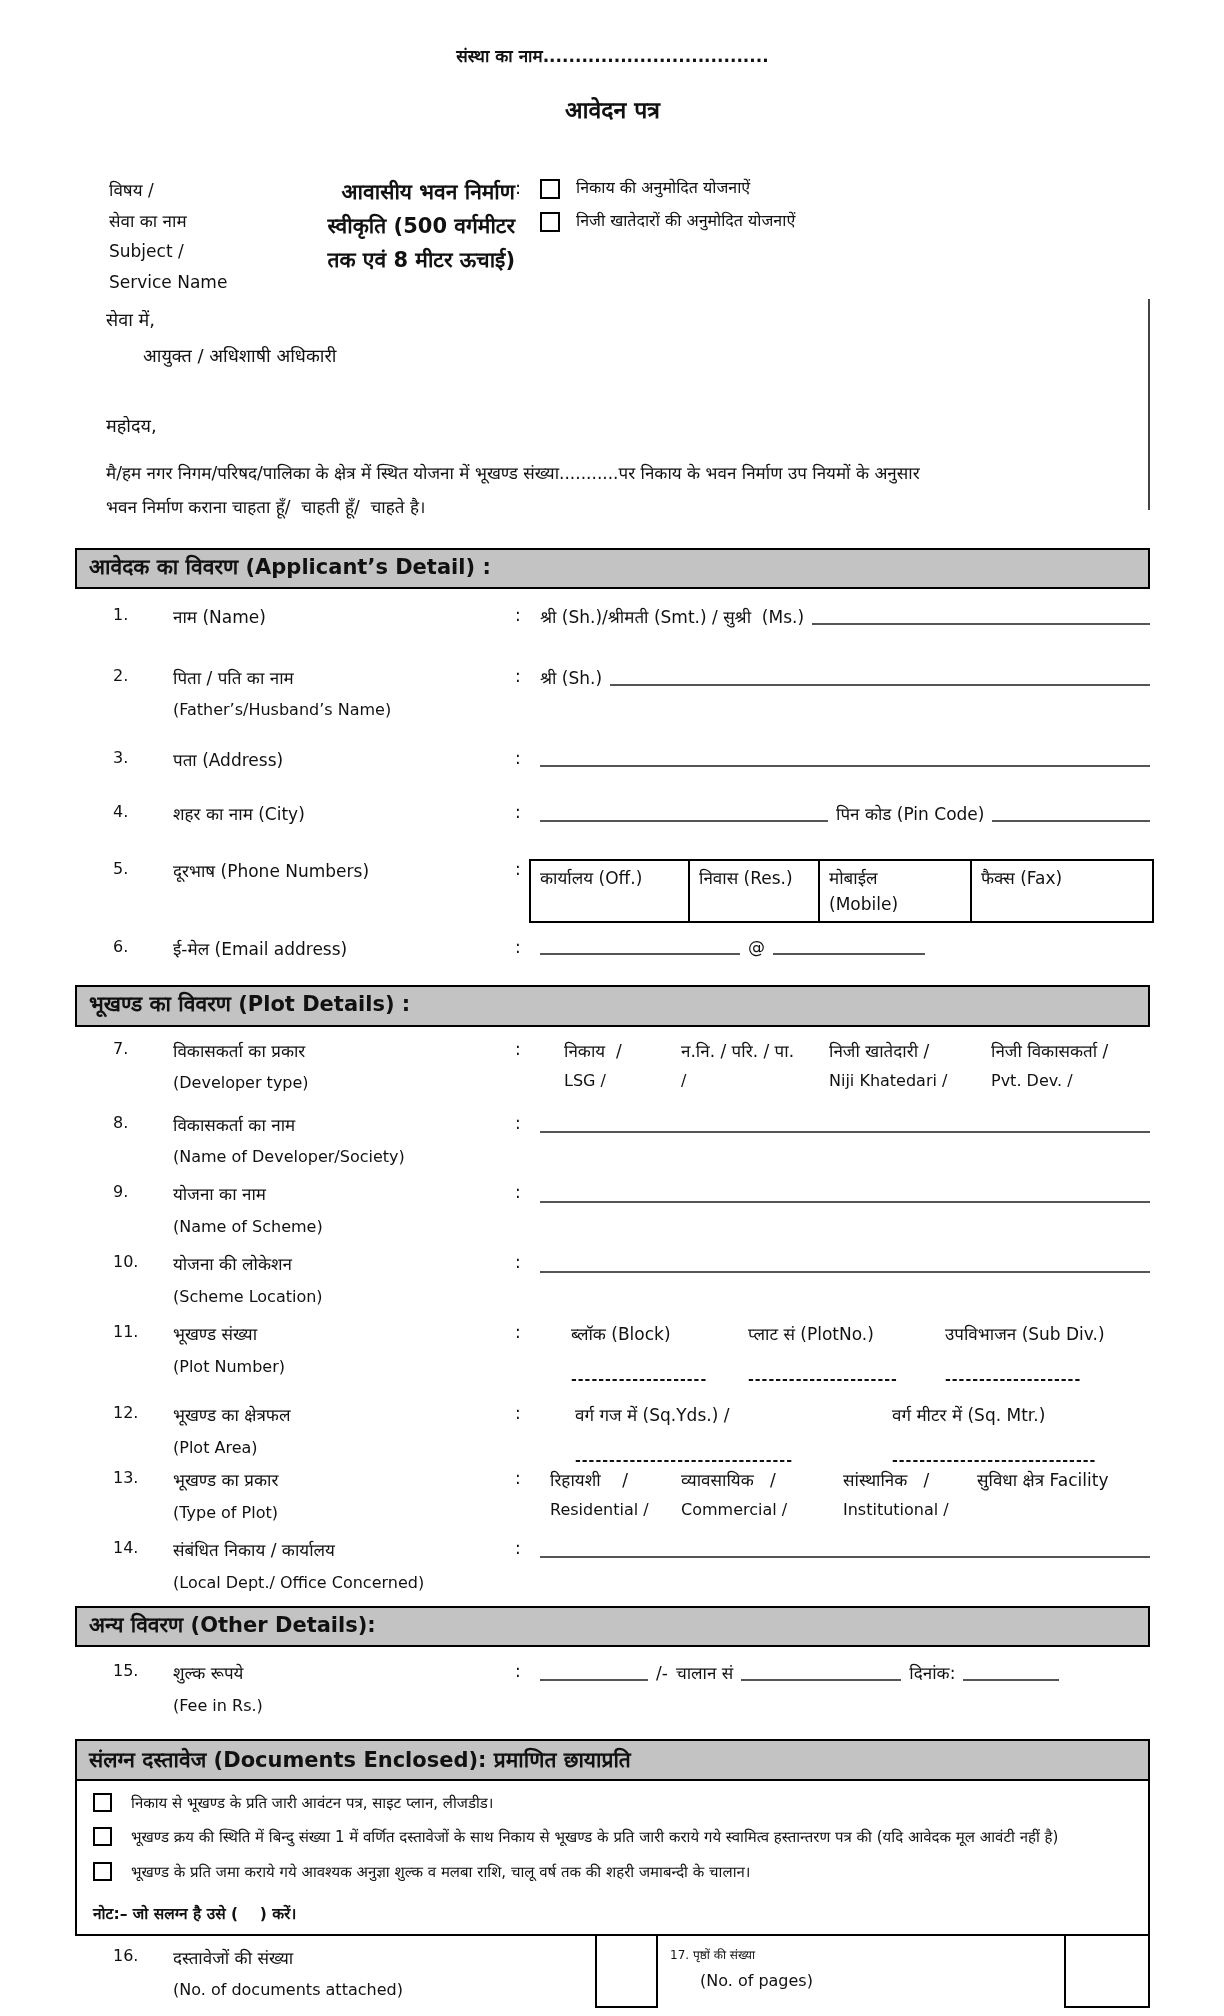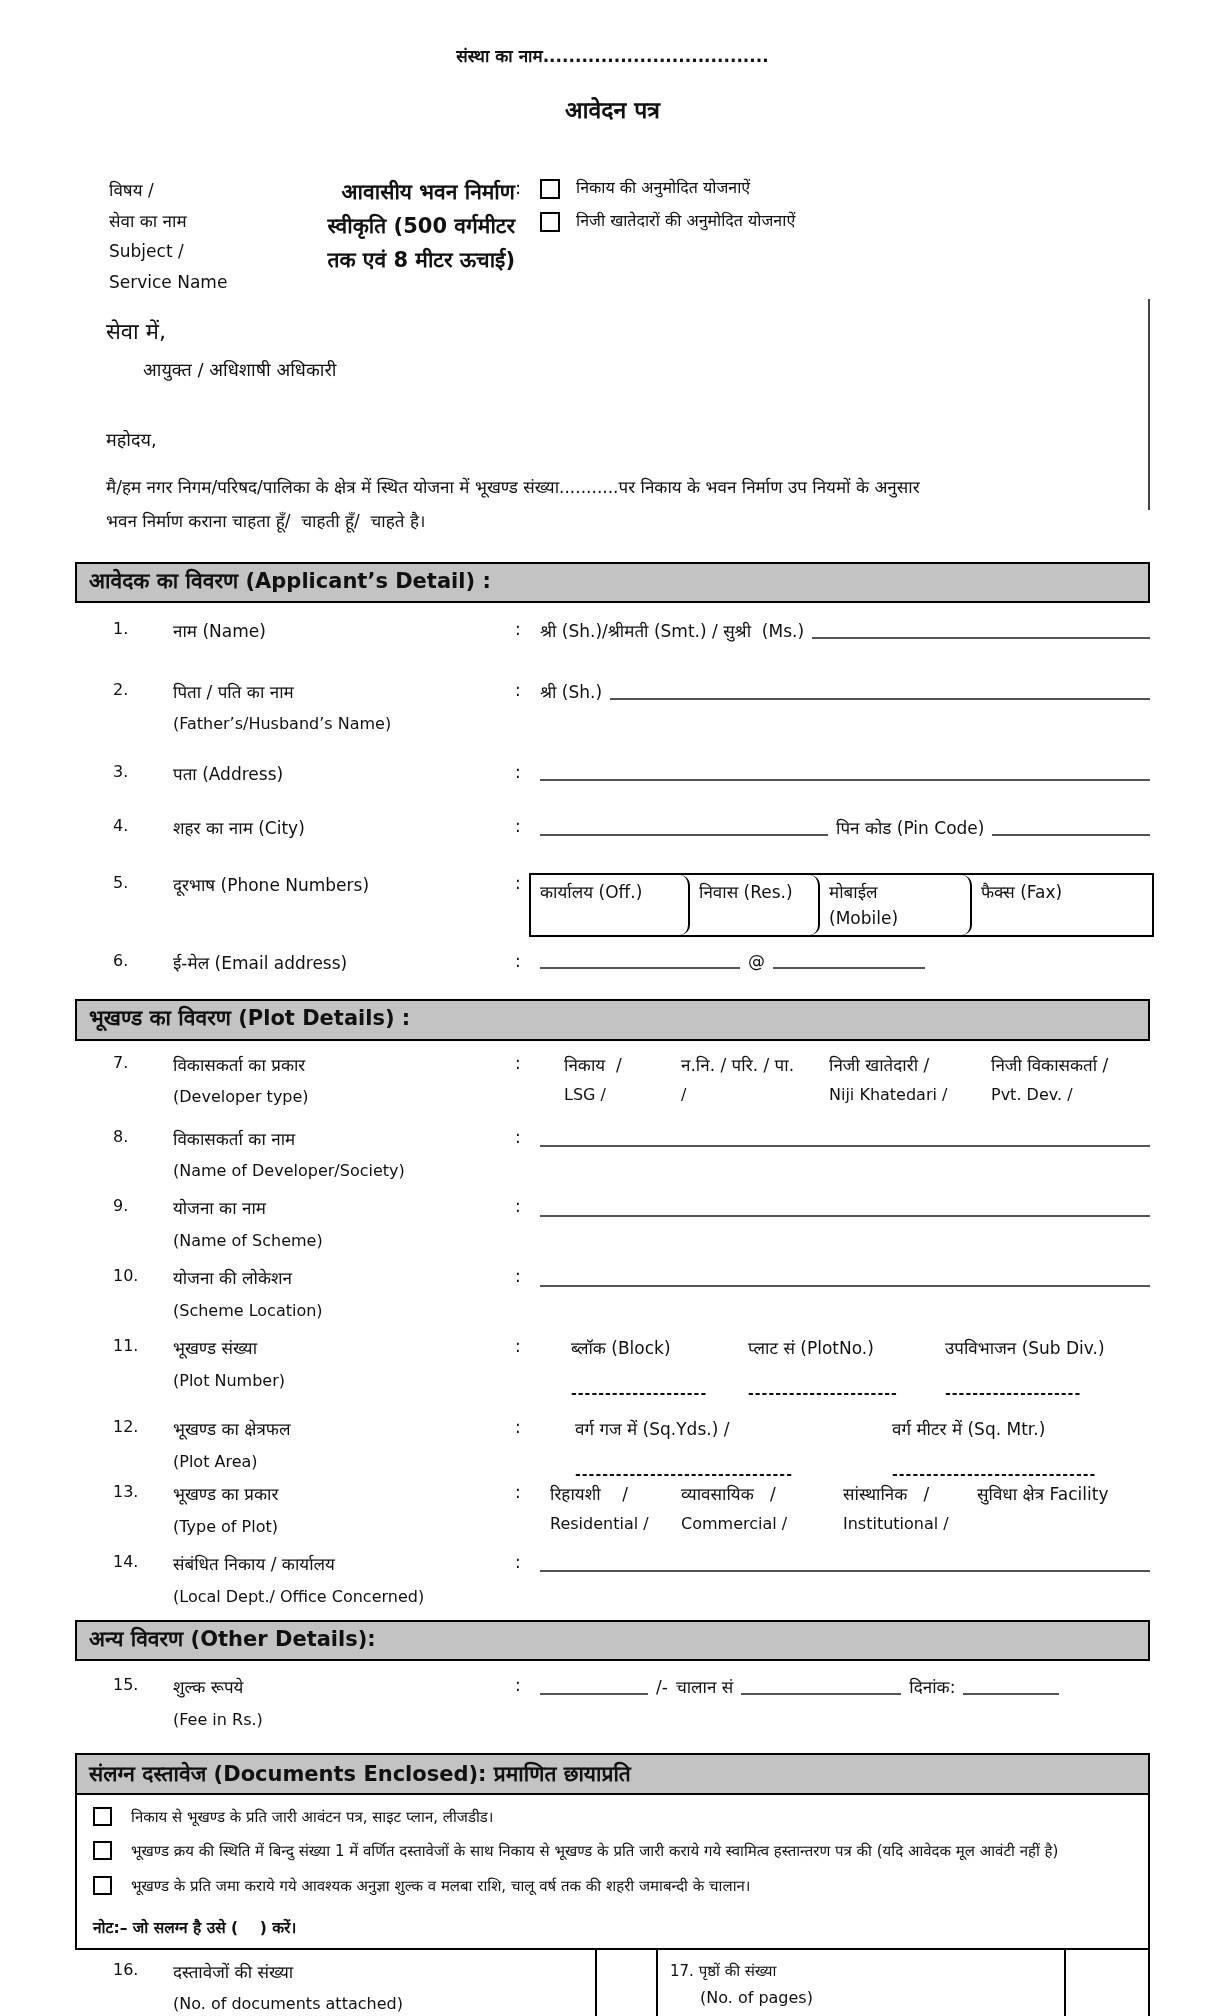--- a/index.html
+++ b/index.html
@@ -15,40 +15,40 @@
   .title{font-size:23px;font-weight:bold;margin-top:26px;}
   
   .subject{display:flex;margin-top:50px;padding-left:34px;align-items:flex-start;}
   .subj-labels{width:156px;font-size:17px;line-height:1.8;}
   .subj-value{width:250px;font-size:21px;font-weight:bold;line-height:1.62;text-align:right;}
   .subj-colon{width:25px;font-size:18px;padding-top:2px;}
   .subj-options{flex:1;padding-top:2px;}
   .opt-row{display:flex;align-items:flex-start;gap:16px;margin-bottom:11px;font-size:16px;line-height:1.4;}
   .cb{flex:none;width:16px;height:16px;border:2px solid #000;background:#fff;margin-top:2px;}
   
-  .lt-to{margin-top:18px;padding-left:31px;font-size:22px;}
+  .lt-to{margin-top:10px;padding-left:31px;font-size:18px;}
   .lt-off{margin-top:12px;padding-left:68px;font-size:18px;}
   .lt-sal{margin-top:46px;padding-left:31px;font-size:18px;}
   .lt-body{margin-top:20px;padding-left:31px;font-size:17px;line-height:1.95;}
   .vline{position:absolute;left:1148px;top:299px;width:2px;height:211px;background:#444;}
   
   .band{border:2px solid #000;background:#c3c3c3;font-weight:bold;font-size:21px;
         padding:3px 12px 5px;margin-top:24px;line-height:1.4;}
   
   .row{display:grid;grid-template-columns:98px 342px 25px 1fr;align-items:start;font-size:17px;}
   .num{padding-left:38px;font-size:16px;}
   .rlabel{font-size:17px;line-height:1.45;}
   .rsub{font-size:16px;margin-top:8px;}
   .colon{font-size:17px;}
   .vrow{display:flex;align-items:center;gap:8px;}
   .fill{display:inline-block;border-bottom:2px solid #555;height:15px;}
   .grow{flex:1;}
   
   .ptable{display:grid;grid-template-columns:159px 130px 152px 180px;border:2px solid #000;margin-left:-11px;width:621px;}
-  .pcell{border-right:2px solid #000;padding:4px 9px 2px;font-size:17px;min-height:60px;box-sizing:border-box;line-height:1.55;border-radius:10px;}
+  .pcell{border-right:2px solid #000;padding:4px 9px 2px;font-size:17px;min-height:60px;box-sizing:border-box;line-height:1.55;}
   .pcell:last-child{border-right:none;}
   
   .g4{display:grid;grid-template-columns:117px 148px 162px 1fr;padding-left:24px;font-size:17px;}
   .g4 .en{font-size:16px;}
   .g3{display:grid;grid-template-columns:177px 197px 1fr;padding-left:31px;font-size:17px;}
   .g2{display:grid;grid-template-columns:317px 1fr;padding-left:35px;font-size:17px;}
   .g4b{display:grid;grid-template-columns:131px 162px 134px 1fr;padding-left:10px;font-size:17px;}
   .enline{margin-top:9px;font-size:16px;}
   .dashline{margin-top:26px;font-weight:bold;letter-spacing:1px;font-size:14px;}
   
@@ -56,21 +56,21 @@
   .band2{background:#c3c3c3;border-bottom:2px solid #000;font-weight:bold;font-size:21px;padding:4px 12px 6px;}
   .doc-item{display:flex;gap:19px;padding:11px 16px 0 16px;font-size:15px;line-height:1.55;align-items:flex-start;}
   .doc-item .cb{margin-top:1px;width:15px;height:15px;}
   .note{font-weight:bold;font-size:15.5px;padding:18px 16px 10px;}
   
   .row1617{display:flex;align-items:stretch;}
   .colA{width:520px;display:grid;grid-template-columns:98px 1fr;padding-top:10px;}
   .numbox{width:63px;border:2px solid #000;border-top:none;height:72px;box-sizing:border-box;flex:none;background:#fff;}
   .numbox.wide{width:86px;margin-left:auto;}
   .colB{padding:10px 0 0 12px;}
-  .colB .l1{font-size:15px;}
+  .colB .l1{font-size:12px;}
   .colB .l2{font-size:16px;margin-top:8px;padding-left:30px;}
 </style>
 </head>
 <body>
 
 <div class="page">
 
   <div class="vline"></div>
 
   <div class="center org">संस्था का नाम...................................</div>

